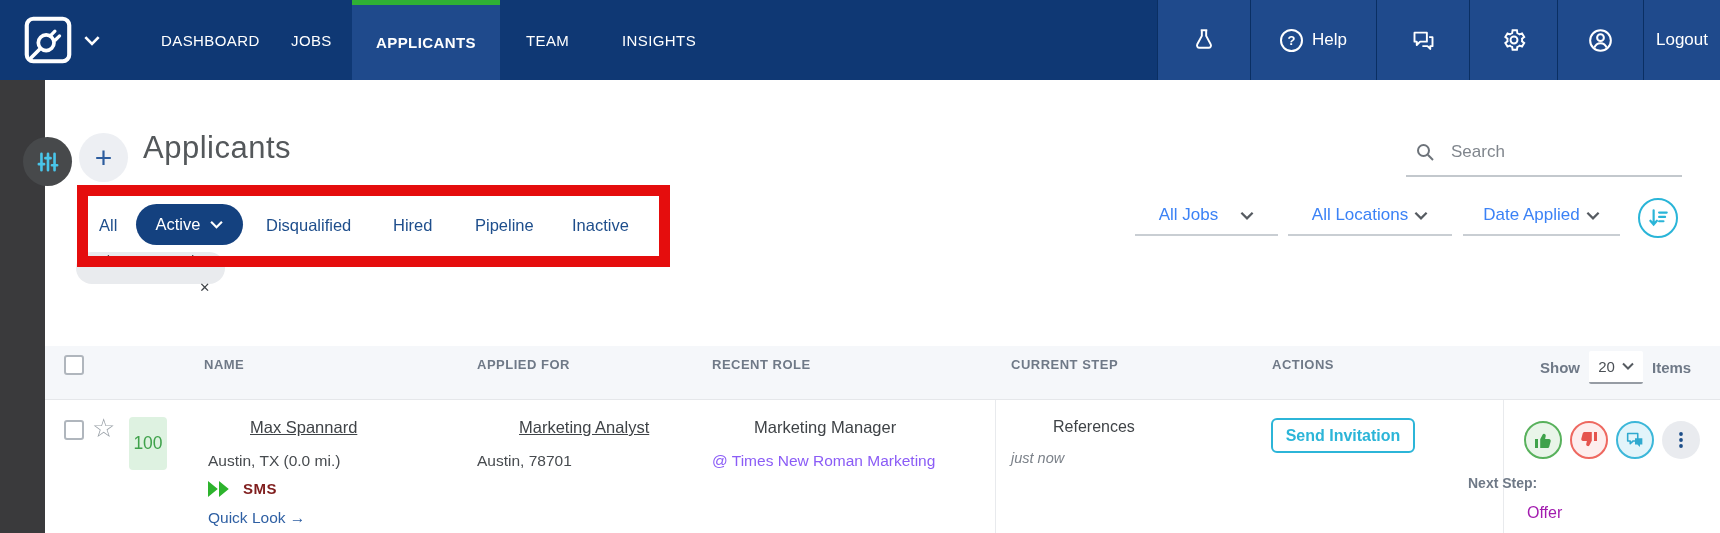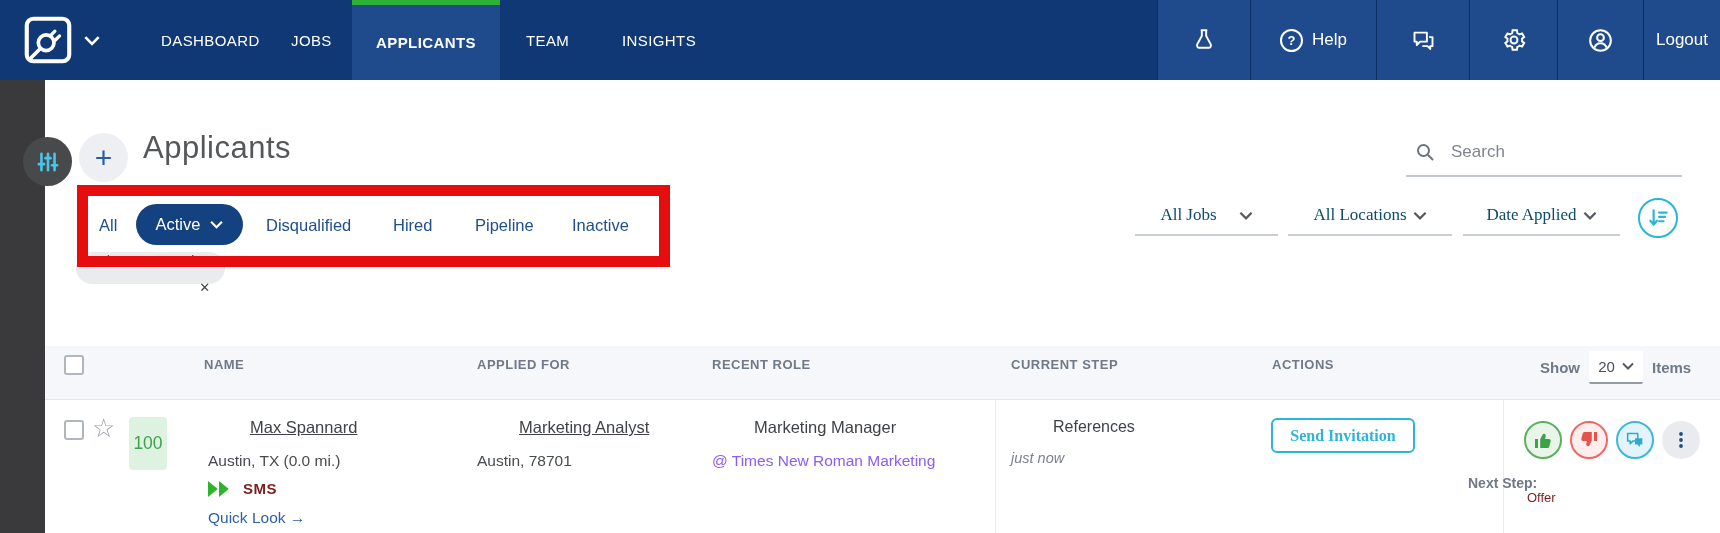--- a/index.html
+++ b/index.html
@@ -42,21 +42,21 @@
 
   
   .search-wrap { position:absolute; left:1406px; top:136px; width:276px; height:41px;
     border-bottom:2px solid #c3c8cd; }
   .search-icon { position:absolute; left:9px; top:6px; width:20px; height:20px; }
   .search-input { position:absolute; left:45px; top:2px; width:220px; height:28px; border:none; outline:none;
     font-size:17px; color:#4b5056; font-family:inherit; background:transparent; }
   .search-input::placeholder { color:#80868d; }
   .dd { position:absolute; top:196px; height:40px; background:#fff; border-bottom:2px solid #c9ced3;
     display:flex; align-items:center; justify-content:center; gap:10px;
-    font-size:17px; color:#0c4a6e; cursor:pointer;font-family:Liberation Serif, serif; }
+    font-size:17px; color:#3b82f6; cursor:pointer; }
   .dd-jobs { left:1135px; width:143px; gap:22px; }
   .dd-loc  { left:1288px; width:164px; gap:6px; }
   .dd-date { left:1463px; width:157px; gap:6px; }
   .sort-btn { position:absolute; left:1638px; top:198px; width:40px; height:40px; border-radius:50%;
     border:2px solid #2ab5d8; display:flex; align-items:center; justify-content:center; cursor:pointer; background:#fff; }
 
   
   .tag { position:absolute; left:76px; top:252px; height:32px; border-radius:16px; background:#e9ebee;
     display:flex; align-items:flex-end; gap:11px; padding:0 15px; font-size:15px; color:#4b5055;flex-direction:column; }
   .tag-x { font-size:13px; color:#3f4449; cursor:pointer; }
@@ -80,29 +80,29 @@
   .link { color:#2e5fa3; text-decoration:underline; cursor:pointer; }
   .cell-main { position:absolute; top:18px; font-size:16.5px; color:#3f4347;margin-left:42px; }
   .cell-sub  { position:absolute; top:52px; font-size:15.5px; color:#474b4f; }
   .sms-line { position:absolute; left:208px; top:80px; display:flex; align-items:center; gap:13px; cursor:pointer; }
   .sms-label { color:#7f1d1d; font-weight:700; font-size:15px; letter-spacing:.5px; }
   .quick-look { position:absolute; left:208px; top:109px; font-size:15.5px; color:#2e5fa3; cursor:pointer; }
   .vdiv { position:absolute; top:0; bottom:0; width:1px; background:#e8eaed; }
   .just-now { position:absolute; left:1011px; top:50px; font-size:14.5px; font-style:italic; color:#7b8189; }
   .invite-btn { position:absolute; left:1271px; top:18px; width:144px; height:35px; background:#fff;
     border:2px solid #2cb5d8; border-radius:6px; color:#2cb5d8; font-size:16px; font-weight:600;
-    display:flex; align-items:center; justify-content:center; cursor:pointer; font-family:Liberation Serif, serif; }
+    display:flex; align-items:center; justify-content:center; cursor:pointer; font-family:Liberation Sans, sans-serif; }
   .act-circle { position:absolute; top:21px; width:38px; height:38px; border-radius:50%;
     display:flex; align-items:center; justify-content:center; cursor:pointer; }
   .ic-up   { left:1524px; background:#e9f5e9; border:2px solid #58b15c; }
   .ic-down { left:1570px; background:#fdeeee; border:2px solid #ee6860; }
   .ic-chat { left:1616px; background:#e2f4fa; border:2px solid #3cb7d9; }
   .ic-more { left:1662px; background:#e9ebef; }
   .next-label { position:absolute; left:1468px; top:75px; font-size:14px; font-weight:700; color:#6f7987; }
-  .next-value { position:absolute; left:1527px; top:90px; font-size:13px; color:#7f1d1d; }
+  .next-value { position:absolute; left:1527px; top:104px; font-size:16px; color:#a21caf; }
 </style>
 </head>
 <body>
 
 <div class="topnav">
   <div class="logo-btn">
     <svg viewBox="0 0 52 52" width="48" height="48" fill="none" stroke="#fff">
       <rect x="3" y="3" width="46" height="46" rx="7" stroke-width="4.5"></rect>
       <circle cx="24" cy="29" r="8.5" stroke-width="4"></circle>
       <path d="M29 21l4.5-4.5" stroke-width="3.5" stroke-linecap="round"></path>

